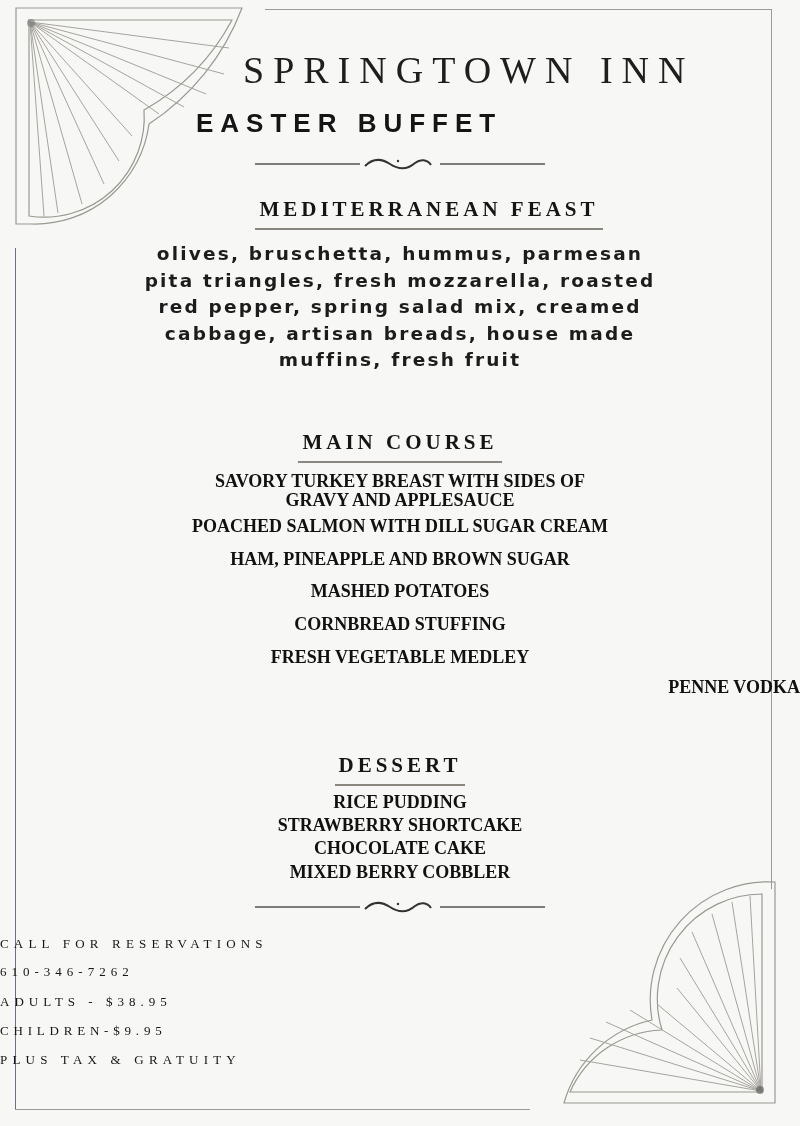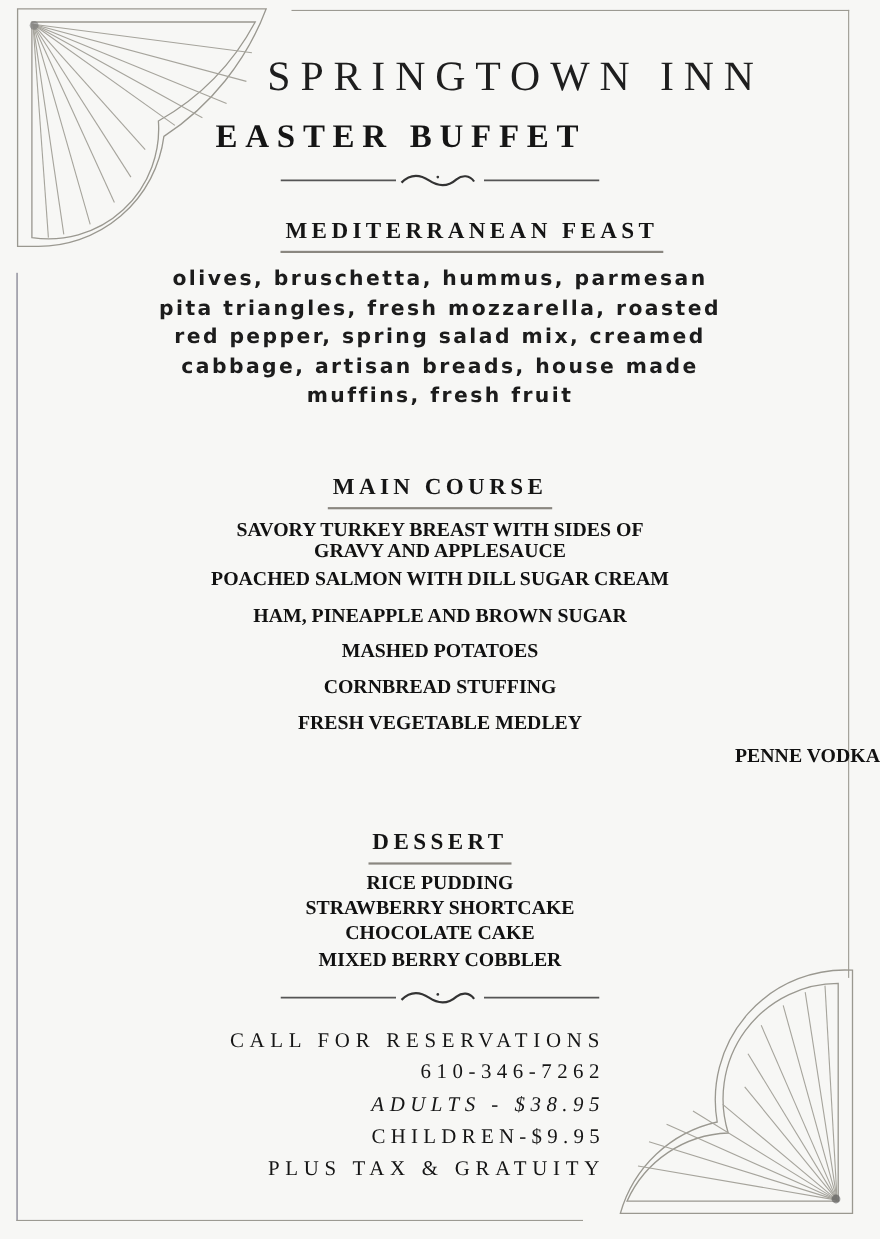--- a/index.html
+++ b/index.html
@@ -12,39 +12,39 @@
   .abs { position:absolute; }
   .frame-line { position:absolute; background:#9c9a92; }
   .center { position:absolute; left:0; width:800px; text-align:center; }
   .title {
     position:absolute; left:243px; top:48px;
     font-family:"Liberation Serif", serif; font-size:38px; letter-spacing:9px;
     font-weight:normal; color:#1e1e1e; white-space:nowrap;
   }
   .subtitle {
     position:absolute; left:196px; top:108px;
-    font-family:Liberation Serif, serif; font-size:30px; letter-spacing:7px;
+    font-family:Liberation Sans, sans-serif; font-size:26px; letter-spacing:7px;
     font-weight:bold; color:#151515; white-space:nowrap;
   }
   .section-head {
     font-family:"Liberation Serif", serif; font-weight:bold; letter-spacing:4px;
     font-size:21px; color:#151515; display:inline-block; padding:0 4px 6px 4px;
     border-bottom:2px solid #8a8780;
   }
   .desc {
     font-family:"DejaVu Sans", sans-serif; font-weight:bold;
     font-size:18.5px; letter-spacing:2.2px; line-height:26.5px; color:#1c1c1c;
   }
   .item {
     font-family:"Liberation Serif", serif; font-weight:bold;
     font-size:18px; color:#111; white-space:nowrap;
   }
   .footer-line {
-    font-family:"Liberation Serif", serif; font-size:19px; color:#151515;
-    white-space:nowrap; position:absolute; left:0; width:550px; text-align:right;
+    font-family:"Liberation Serif", serif; font-size:13px; color:#151515;
+    white-space:nowrap; position:absolute; left:0; width:550px; text-align:left;
   }
   svg { display:block; }
 </style>
 </head>
 <body>
 
 <div class="frame-line" style="left:265px; top:9px; width:507px; height:1px;"></div>
 <div class="frame-line" style="left:771px; top:9px; width:1px; height:880px;"></div>
 <div class="frame-line" style="left:15px; top:248px; width:1px; height:862px; background:#6f6e80;"></div>
 <div class="frame-line" style="left:15px; top:1109px; width:515px; height:1px;"></div>
@@ -148,16 +148,16 @@
     <line x1="0" y1="9" x2="105" y2="9" stroke="#555" stroke-width="1.6"></line>
     <line x1="185" y1="9" x2="290" y2="9" stroke="#555" stroke-width="1.6"></line>
     <path d="M110,11 C118,3 126,3 135,9 C144,15 152,15 160,8 C165,4 172,4 176,10" fill="none" stroke="#333" stroke-width="2"></path>
     <circle cx="143" cy="6" r="1.2" fill="#333"></circle>
   </svg>
 </div>
 
 <div>
   <div class="footer-line" style="top:936px; letter-spacing:5.2px;">CALL FOR RESERVATIONS</div>
   <div class="footer-line" style="top:964px; letter-spacing:5px;">610-346-7262</div>
-  <div class="footer-line" style="top:994px; letter-spacing:5px;font-style:italic;">ADULTS - $38.95</div>
+  <div class="footer-line" style="top:994px; letter-spacing:5px;">ADULTS - $38.95</div>
   <div class="footer-line" style="top:1023px; letter-spacing:4.8px;">CHILDREN-$9.95</div>
   <div class="footer-line" style="top:1052px; letter-spacing:5.2px;">PLUS TAX &amp; GRATUITY</div>
 </div>
 
 </body></html>

